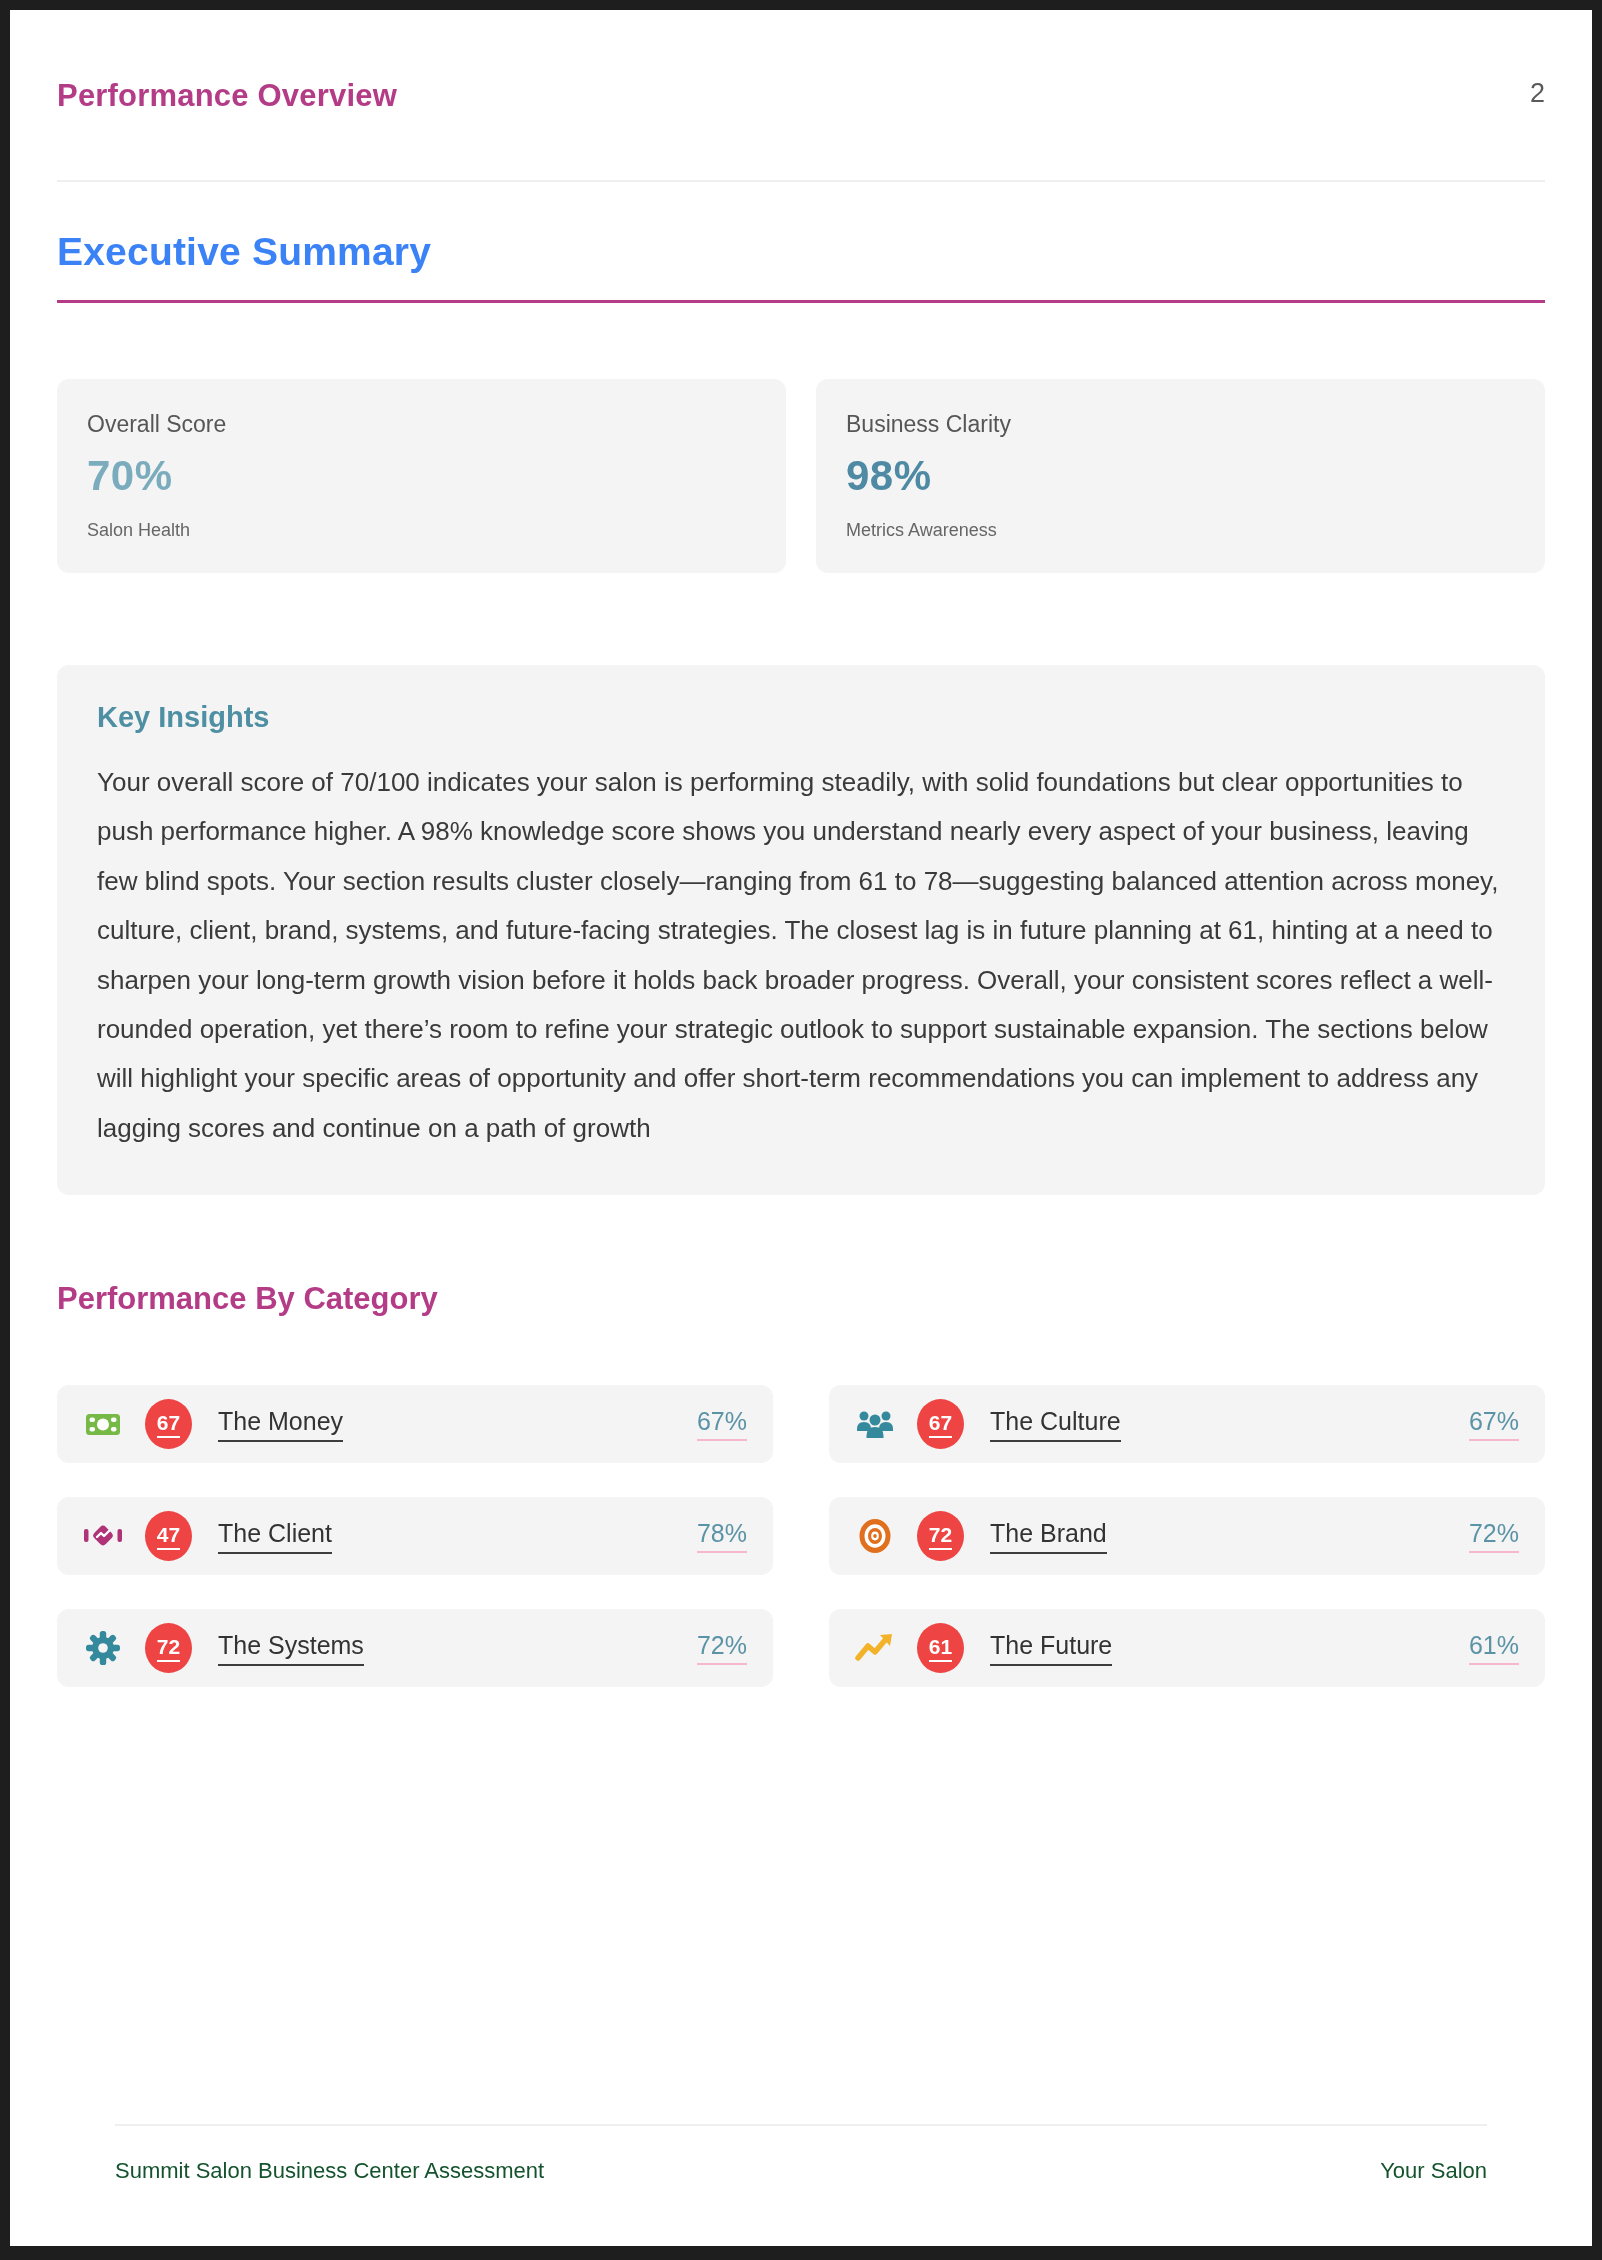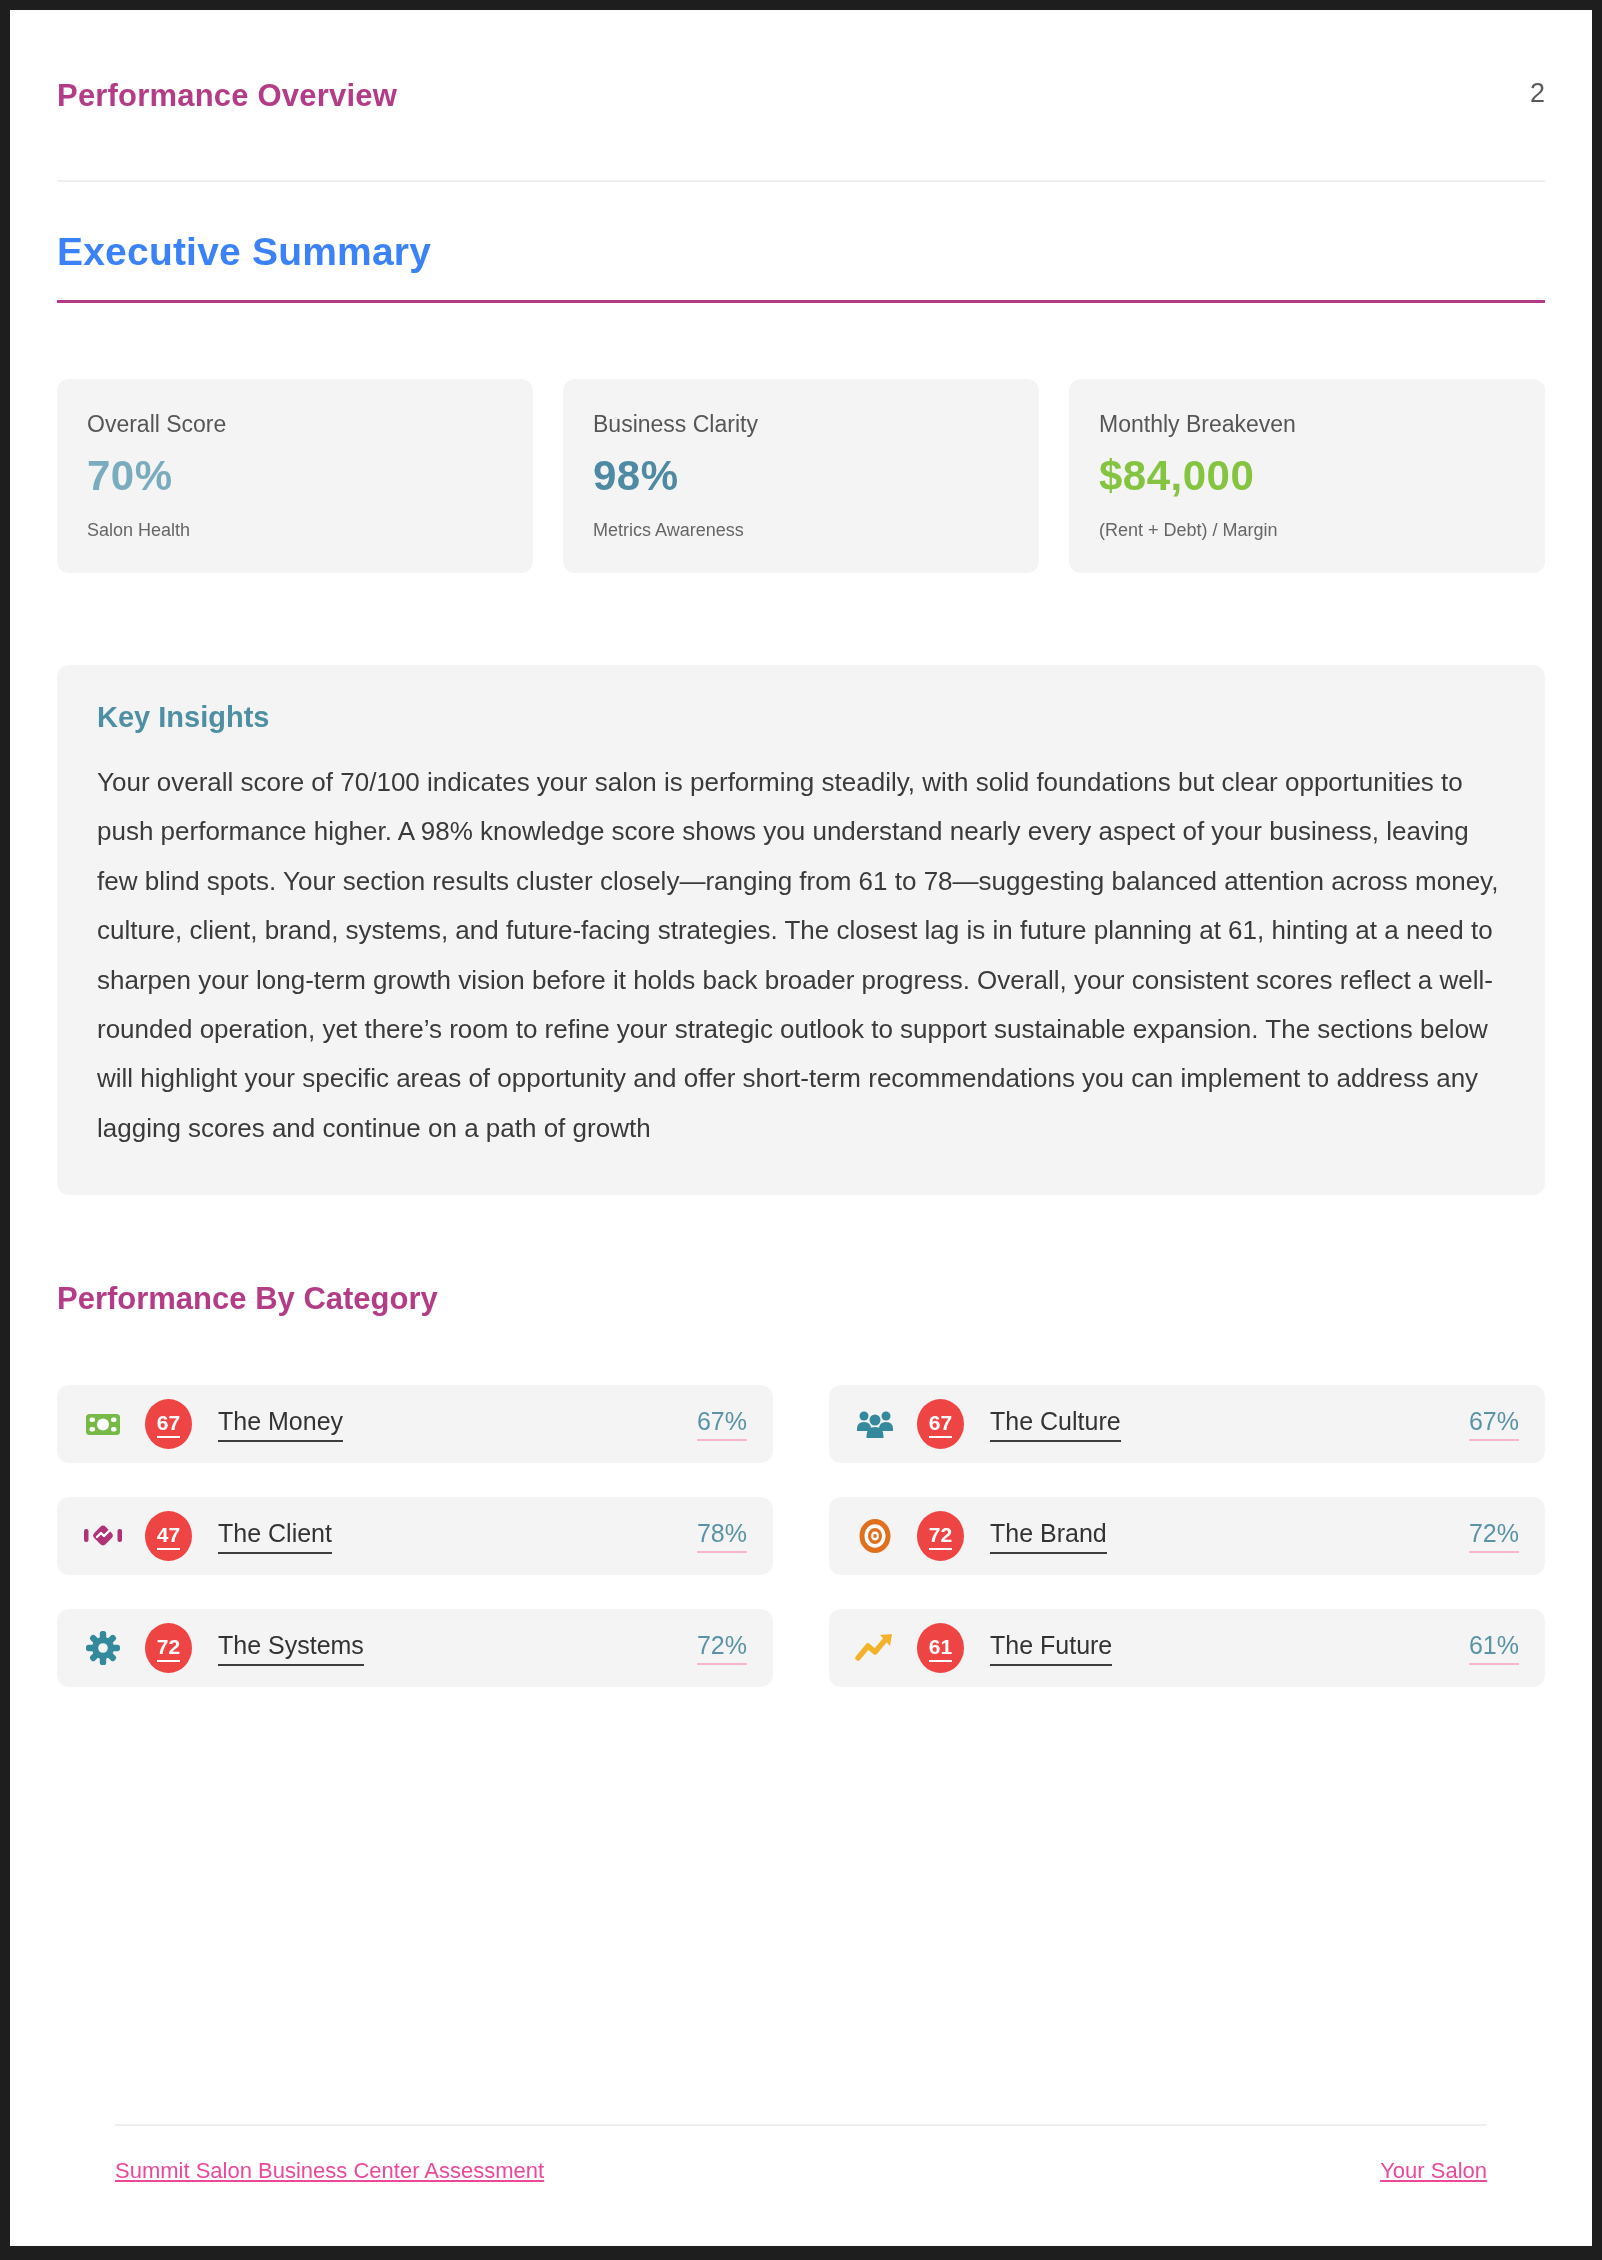--- a/index.html
+++ b/index.html
@@ -77,21 +77,21 @@
   }
   .cat-pct{
     margin-left:auto;font-size:25px;color:#5b93a6;
     border-bottom:2px solid #f7b6cd;padding-bottom:3px;text-decoration:none;
   }
 
   
   .footer{position:absolute;left:105px;right:105px;bottom:62px;}
   .footer-rule{height:2px;background:#efefef;}
   .footer-row{margin-top:32px;display:flex;justify-content:space-between;}
-  .footer-text{font-size:22px;color:#ec4899;text-decoration:underline;}
+  .footer-text{font-size:22px;color:#14532d;}
 </style>
 </head>
 <body>
 
 <div class="page">
   <div class="content">
 
     <div class="header">
       <div class="header-title">Performance Overview</div>
       <div class="page-number">2</div>
@@ -103,25 +103,20 @@
     <div class="cards">
       <div class="card">
         <div class="card-label">Overall Score</div>
         <div class="card-value val-teal-light">70%</div>
         <div class="card-sub">Salon Health</div>
       </div>
       <div class="card">
         <div class="card-label">Business Clarity</div>
         <div class="card-value val-teal-dark">98%</div>
         <div class="card-sub">Metrics Awareness</div>
-      </div>
-      <div class="card">
-        <div class="card-label">Monthly Breakeven</div>
-        <div class="card-value val-green">$84,000</div>
-        <div class="card-sub">(Rent + Debt) / Margin</div>
       </div>
     </div>
 
     <div class="insights">
       <div class="insights-heading">Key Insights</div>
       <div class="insights-body" lang="en">Your overall score of 70/100 indicates your salon is performing steadily, with solid foundations but clear opportunities to push performance higher. A 98% knowledge score shows you understand nearly every aspect of your business, leaving few blind spots. Your section results cluster closely—ranging from 61 to 78—suggesting balanced attention across money, culture, client, brand, systems, and future-facing strategies. The closest lag is in future planning at 61, hinting at a need to sharpen your long-term growth vision before it holds back broader progress. Overall, your consistent scores reflect a well-rounded operation, yet there’s room to refine your strategic outlook to support sustainable expansion. The sections below will highlight your specific areas of opportunity and offer short-term recommendations you can implement to address any lagging scores and continue on a path of growth</div>
     </div>
 
     <div class="pbc-heading">Performance By Category</div>
 

